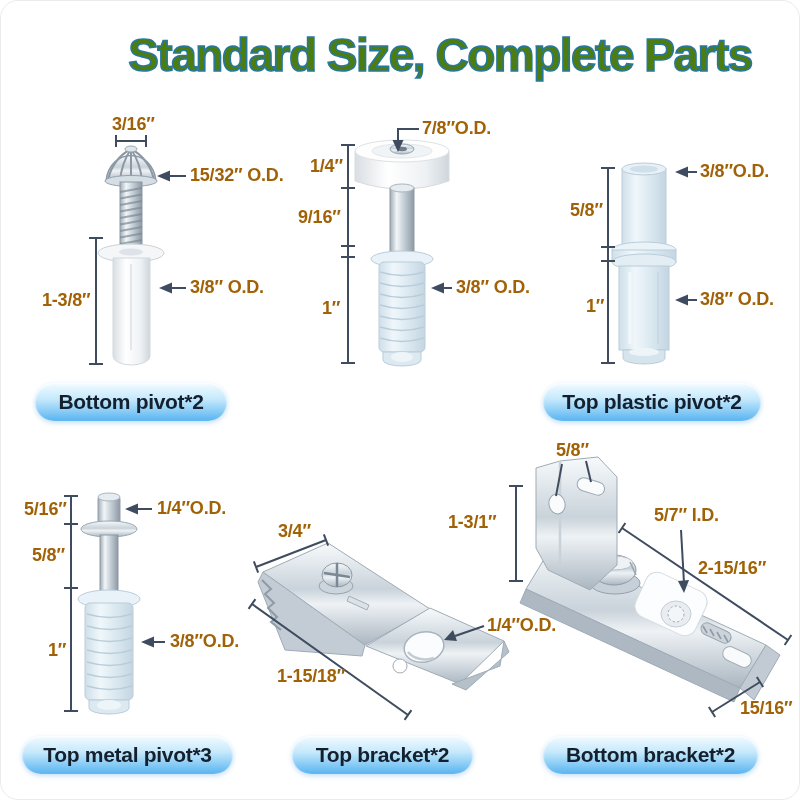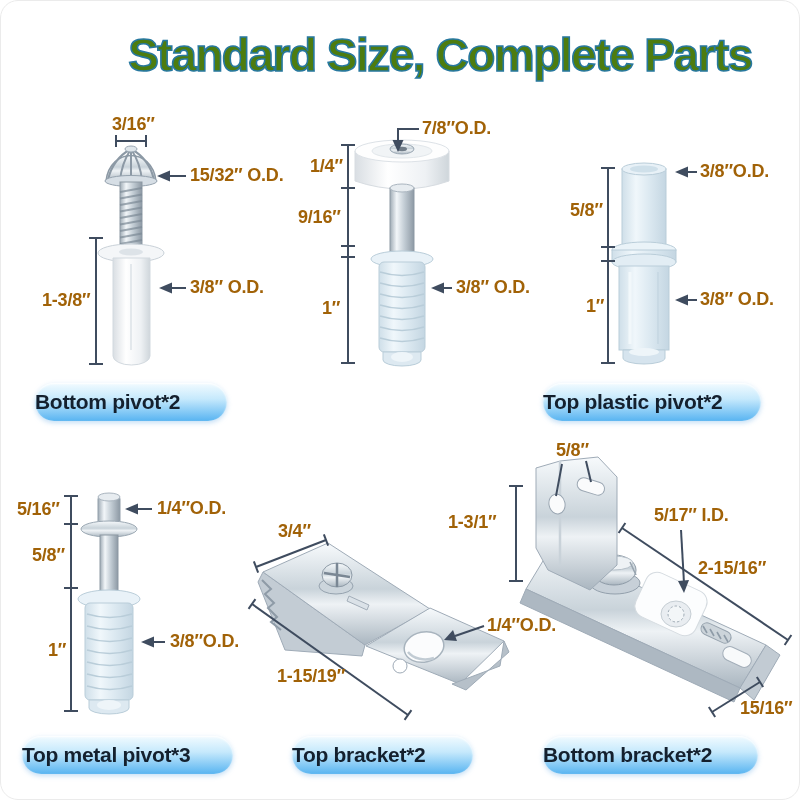--- a/index.html
+++ b/index.html
@@ -7,21 +7,21 @@
           font-family:"Liberation Sans",sans-serif;}
   .frame{position:absolute;inset:0;border:1px solid #ebebeb;border-radius:18px;pointer-events:none;}
   .title{position:absolute;top:28px;left:0;width:100%;text-align:center;
          font-weight:bold;font-size:46px;letter-spacing:-1.5px;color:#4d7c0f;padding-left:40px;
          -webkit-text-stroke:1.6px #27789f;}
   .dim{position:absolute;font-weight:bold;font-size:18px;color:#a16207;
        letter-spacing:-0.2px;white-space:nowrap;}
   .pill{position:absolute;height:38px;border-radius:19px;
         background:linear-gradient(180deg,#f2fbff 0%,#c6e9fc 42%,#58b4f1 100%);
         box-shadow:0 2px 5px rgba(110,175,230,.4), inset 0 1px 2px #ffffff;
-        display:flex;align-items:center;justify-content:flex-start;}
+        display:flex;align-items:center;justify-content:center;}
   .pill span{font-weight:bold;font-size:21px;color:#14202e;letter-spacing:-0.3px;}
   svg{position:absolute;left:0;top:0;}
   .ln{stroke:#3f4c5f;stroke-width:2;fill:none;}
   .ah{fill:#3f4c5f;stroke:none;}
 </style>
 </head>
 <body>
 
 <div id="canvas">
   <div class="frame"></div>
@@ -226,33 +226,33 @@
   <div class="dim" style="left:310px;top:156px">1/4″</div>
   <div class="dim" style="left:298px;top:207px">9/16″</div>
   <div class="dim" style="left:322px;top:298px">1″</div>
   <div class="dim" style="left:456px;top:277px">3/8″ O.D.</div>
 
   <div class="dim" style="left:700px;top:161px">3/8″O.D.</div>
   <div class="dim" style="left:570px;top:200px">5/8″</div>
   <div class="dim" style="left:586px;top:296px">1″</div>
   <div class="dim" style="left:700px;top:289px">3/8″ O.D.</div>
 
-  <div class="dim" style="left:17px;top:499px">5/16″</div>
+  <div class="dim" style="left:24px;top:499px">5/16″</div>
   <div class="dim" style="left:157px;top:498px">1/4″O.D.</div>
   <div class="dim" style="left:32px;top:545px">5/8″</div>
   <div class="dim" style="left:48px;top:640px">1″</div>
   <div class="dim" style="left:170px;top:631px">3/8″O.D.</div>
 
   <div class="dim" style="left:278px;top:521px">3/4″</div>
-  <div class="dim" style="left:277px;top:666px">1-15/19″</div>
+  <div class="dim" style="left:277px;top:666px">1-15/18″</div>
   <div class="dim" style="left:487px;top:615px">1/4″O.D.</div>
 
   <div class="dim" style="left:556px;top:440px">5/8″</div>
   <div class="dim" style="left:448px;top:512px">1-3/1″</div>
-  <div class="dim" style="left:654px;top:505px">5/17″ I.D.</div>
+  <div class="dim" style="left:654px;top:505px">5/7″ I.D.</div>
   <div class="dim" style="left:698px;top:558px">2-15/16″</div>
   <div class="dim" style="left:740px;top:698px">15/16″</div>
 
   <div class="pill" style="left:35px;top:383px;width:192px">
     <span>Bottom pivot*2</span>
   </div>
   <div class="pill" style="left:543px;top:383px;width:218px">
     <span>Top plastic pivot*2</span>
   </div>
   <div class="pill" style="left:22px;top:736px;width:211px">

